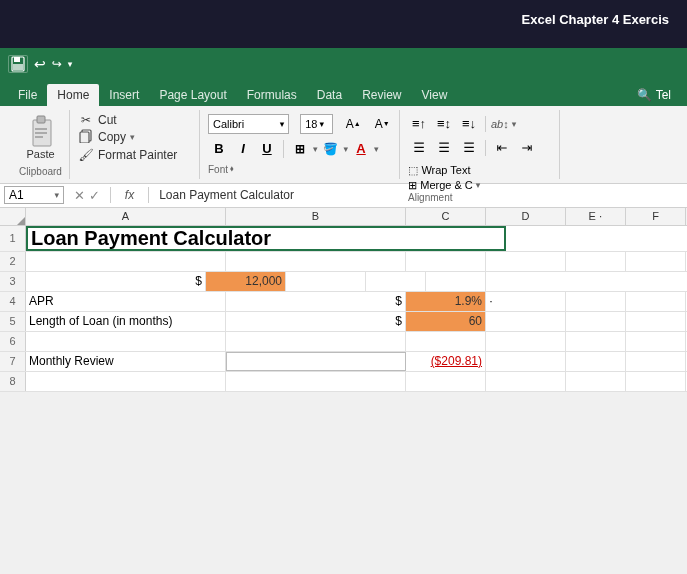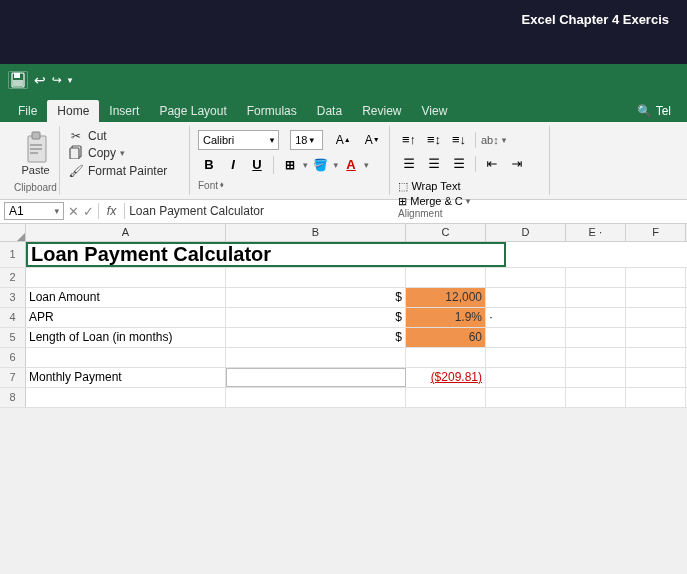--- a/index.html
+++ b/index.html
@@ -17,21 +17,21 @@
       background: #1a1a2e;
       color: white;
       padding: 10px 18px 14px 18px;
       font-size: 13px;
       line-height: 1.5;
     }
     .instruction-bar .title {
       font-size: 13px;
       font-weight: bold;
       text-align: right;
-      margin-bottom: 20px;
+      margin-bottom: 4px;
       color: white;
     }
     .instruction-bar .body-text {
       font-size: 13px;
       color: white;
     }
     .instruction-bar .italic {
       font-style: italic;
       font-weight: bold;
     }
@@ -107,21 +107,21 @@
       padding-top: 2px;
     }
 
     
     .paste-section {
       display: flex;
       flex-direction: column;
       align-items: center;
       padding: 2px 8px 0 20px;
       border-right: 1px solid #d0d0d0;
-      width: 60px;
+      width: 70px;
     }
     .paste-btn {
       display: flex;
       flex-direction: column;
       align-items: center;
       cursor: pointer;
       padding: 2px 6px;
     }
     .paste-icon {
       width: 32px;
@@ -280,21 +280,21 @@
     }
 
     
     .formula-bar {
       background: white;
       display: flex;
       align-items: center;
       height: 24px;
       border-bottom: 1px solid #d0d0d0;
       padding: 0 4px;
-      gap: 4px;
+      gap: 10px;
     }
     .cell-ref {
       width: 60px;
       border: 1px solid #aaa;
       padding: 1px 4px;
       font-size: 12px;
       display: flex;
       align-items: center;
       gap: 2px;
     }
@@ -522,21 +522,21 @@
         <span style="font-size:8px;">⬧</span>
       </div>
     </div>
 
     <div class="align-section">
       <div class="align-row">
         <button class="align-btn">≡↑</button>
         <button class="align-btn">≡↕</button>
         <button class="align-btn">≡↓</button>
         <span style="width:1px;height:16px;background:#ccc;margin:0 2px;display:inline-block;"></span>
-        <span style="font-size:11px;color:#555;">ab↕</span>
+        <span style="font-size:11px;color:#555;font-style:italic;">ab↕</span>
         <span style="font-size:9px;color:#666;">▾</span>
       </div>
       <div class="align-row">
         <button class="align-btn">☰</button>
         <button class="align-btn">☰</button>
         <button class="align-btn">☰</button>
         <span style="width:1px;height:16px;background:#ccc;margin:0 2px;display:inline-block;"></span>
         <button class="align-btn">⇤</button>
         <button class="align-btn">⇥</button>
       </div>
@@ -595,23 +595,20 @@
       <div class="cell cell-a"></div>
       <div class="cell cell-b"></div>
       <div class="cell cell-c"></div>
       <div class="cell cell-d"></div>
       <div class="cell cell-e"></div>
       <div class="cell cell-f"></div>
     </div>
 
     <div class="spreadsheet-row">
       <div class="row-num">3</div>
-      <div class="cell cell-a">
-          <span>Loan Amount</span>
-        </div>
       <div class="cell cell-b cell-right">
           <span>$</span>
         </div>
       <div class="cell cell-c cell-right cell-orange">
           <span>12,000</span>
         </div>
       <div class="cell cell-d"></div>
       <div class="cell cell-e"></div>
       <div class="cell cell-f"></div>
     </div>
@@ -656,21 +653,21 @@
       <div class="cell cell-b"></div>
       <div class="cell cell-c"></div>
       <div class="cell cell-d"></div>
       <div class="cell cell-e"></div>
       <div class="cell cell-f"></div>
     </div>
 
     <div class="spreadsheet-row">
       <div class="row-num">7</div>
       <div class="cell cell-a">
-          <span>Monthly Payment</span>
+          <span>Monthly Review</span>
         </div>
       <div class="cell cell-b" style="border:1px solid #bbb;"></div>
       <div class="cell cell-c cell-right cell-red">
           <span>($209.81)</span>
         </div>
       <div class="cell cell-d"></div>
       <div class="cell cell-e"></div>
       <div class="cell cell-f"></div>
     </div>
 

